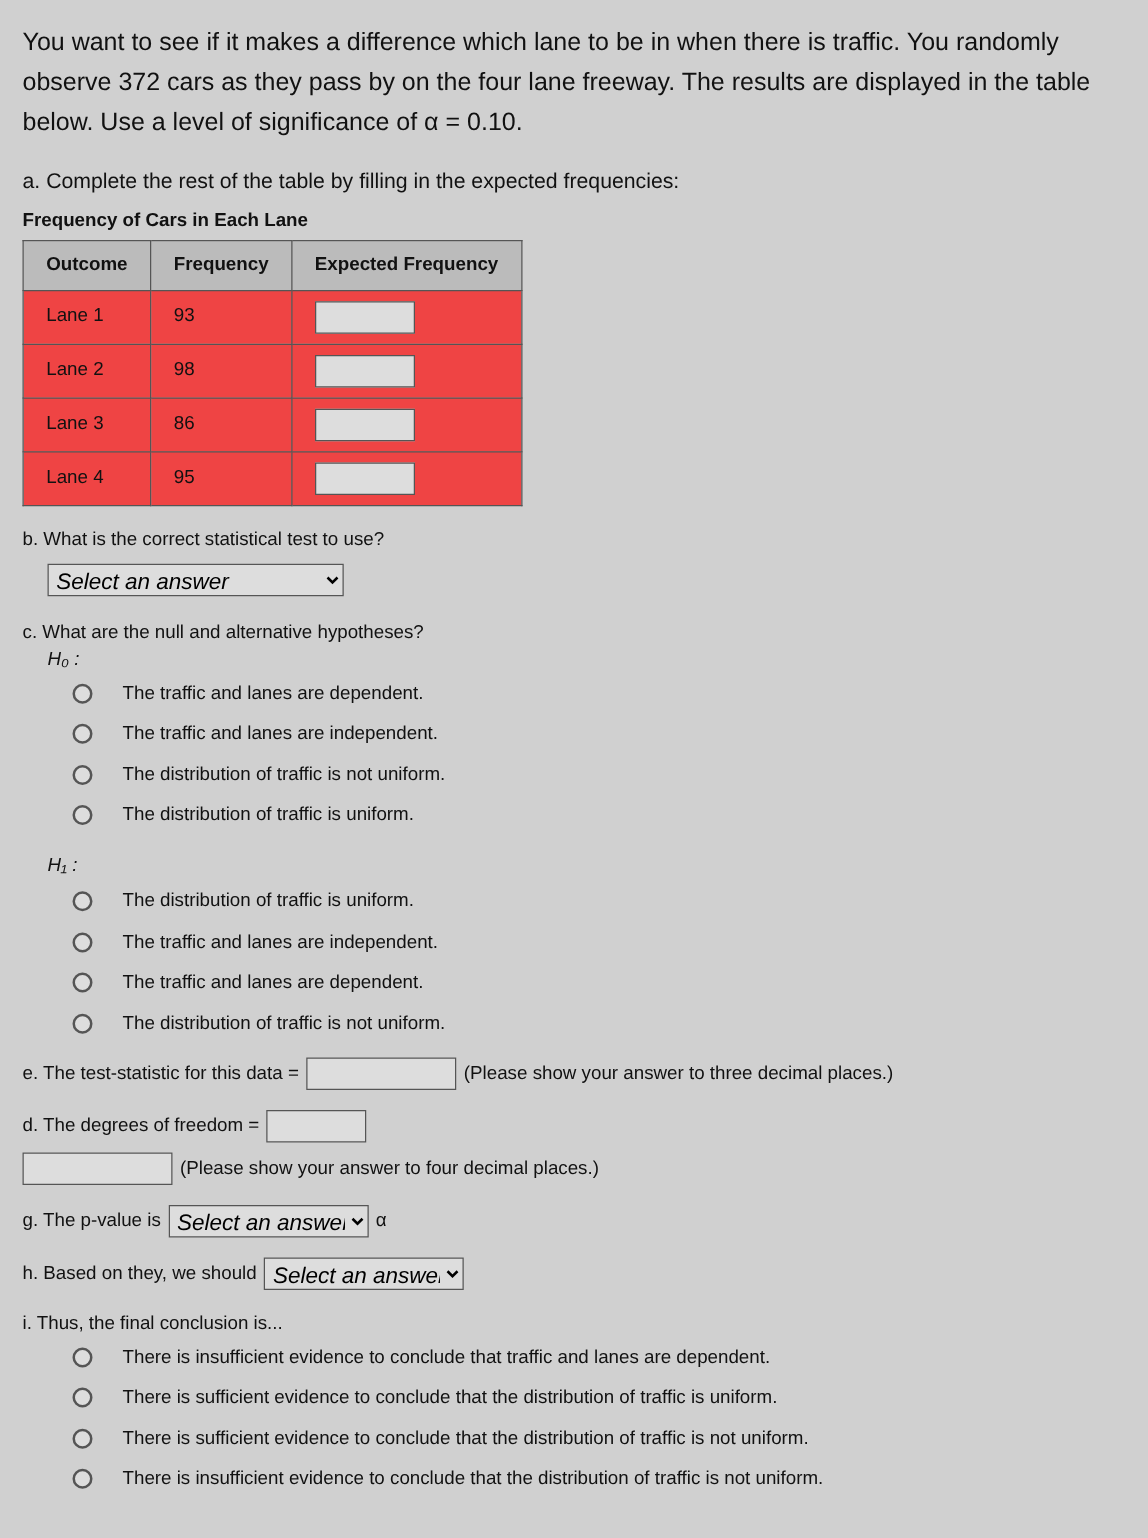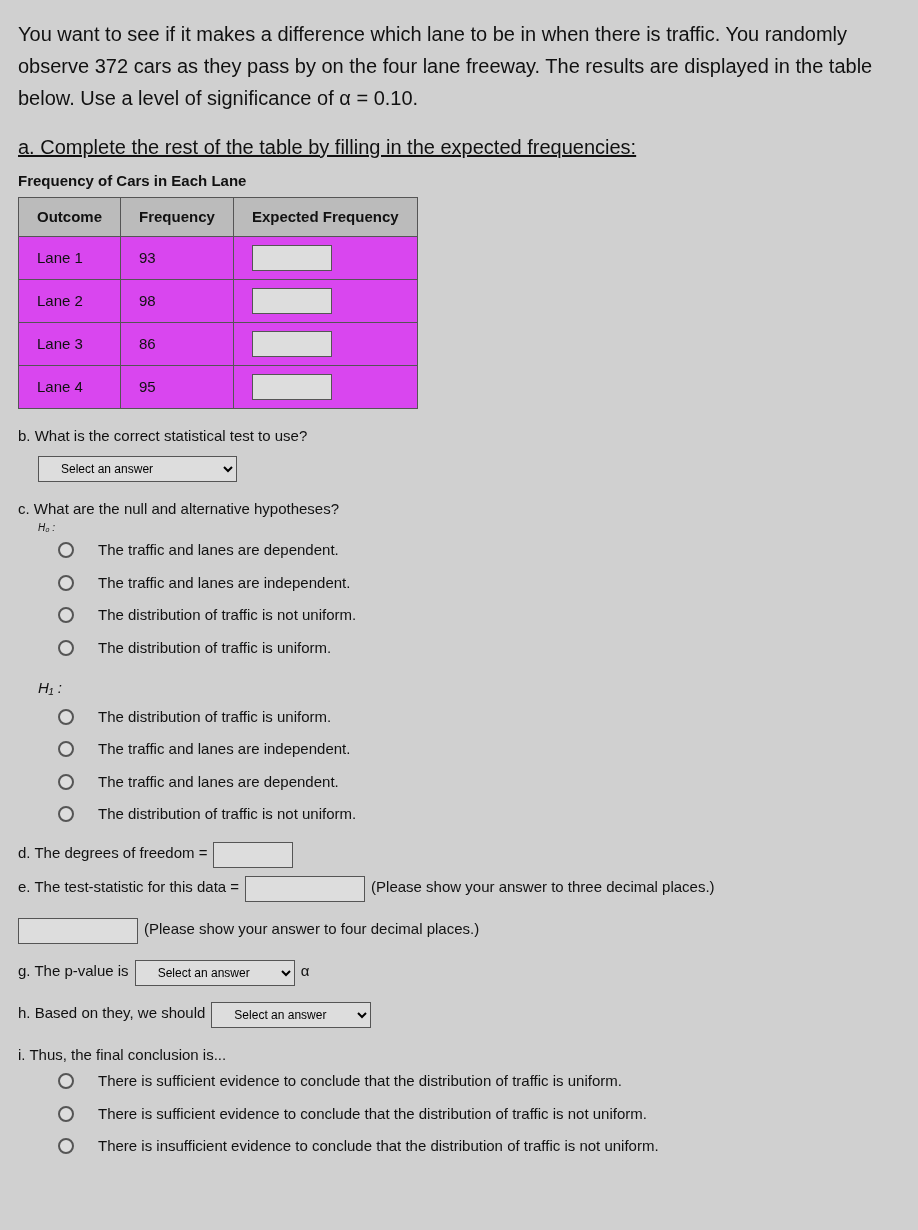--- a/index.html
+++ b/index.html
@@ -17,23 +17,22 @@
     }
     .intro-text {
       margin-bottom: 18px;
       font-size: 20px;
       line-height: 1.6;
     }
     .section {
       margin-bottom: 16px;
     }
     .section-label {
-      font-size: 20px;
+      font-size: 17px;
       margin-bottom: 8px;
-      text-decoration: underline;
     }
     .table-title {
       text-align: left;
       font-weight: bold;
       margin-bottom: 4px;
       font-size: 15px;
     }
     table {
       border-collapse: collapse;
       min-width: 380px;
@@ -43,37 +42,38 @@
       padding: 8px 18px;
       font-size: 15px;
     }
     table th {
       font-weight: bold;
       background: #bbb;
       text-align: center;
       margin-top: 39px;
     }
     table td {
-      background: #d946ef;
+      background: #ef4444;
     }
     .input-text {
       border: 1px solid #555;
       background: #ddd;
       width: 110px;
       height: 26px;
       font-size: 14px;
       padding: 2px 4px;
     }
     .select-box {
       border: 1px solid #555;
       background: #ddd;
-      font-size: 12px;
-      padding: 2px 18px;
+      font-size: 18px;
+      padding: 2px 2px;
       height: 26px;
       cursor: pointer;
+      font-style: italic;
     }
     .radio-group {
       margin-left: 40px;
       margin-top: 4px;
     }
     .radio-item {
       display: flex;
       align-items: center;
       gap: 24px;
       margin-bottom: 10px;
@@ -83,37 +83,38 @@
       width: 16px;
       height: 16px;
       border-radius: 50%;
       border: 2px solid #555;
       background: #ddd;
       display: inline-block;
       flex-shrink: 0;
     }
     .inline-row {
       display: flex;
+      align-items: center;
       gap: 6px;
       flex-wrap: wrap;
       margin-bottom: 8px;
     }
     .section-indent {
       margin-left: 20px;
     }
     .h1-label {
       font-style: italic;
       font-size: 15px;
       margin-top: 18px;
       margin-left: 20px;
       margin-bottom: 6px;
     }
     .h0-label {
       font-style: italic;
-      font-size: 10px;
+      font-size: 15px;
       margin-left: 20px;
       margin-bottom: 4px;
     }
   </style>
 </head>
 <body>
 
 <div class="page">
 
   <div class="intro-text">You want to see if it makes a difference which lane to be in when there is traffic. You randomly observe 372 cars as they pass by on the four lane freeway. The results are displayed in the table below. Use a level of significance of α = 0.10.</div>
@@ -207,35 +208,35 @@
           <span class="radio-circle"></span>
           <span>The traffic and lanes are dependent.</span>
         </div>
         <div class="radio-item">
           <span class="radio-circle"></span>
           <span>The distribution of traffic is not uniform.</span>
         </div>
       </div>
   </div>
 
+  <div class="section">
+    <div class="inline-row">
+      <span>e. The test-statistic for this data =</span>
+      <input class="input-text" type="text" value="" style="width: 120px;">
+      <span>(Please show your answer to three decimal places.)</span>
+    </div>
+  </div>
+
   <div class="section inline-row">
     <span>d. The degrees of freedom =</span>
     <input class="input-text" type="text" value="" style="width: 80px;">
   </div>
 
   <div class="section">
     <div class="inline-row">
-      <span>e. The test-statistic for this data =</span>
-      <input class="input-text" type="text" value="" style="width: 120px;">
-      <span>(Please show your answer to three decimal places.)</span>
-    </div>
-  </div>
-
-  <div class="section">
-    <div class="inline-row">
       <input class="input-text" type="text" value="" style="width: 120px;">
       <span>(Please show your answer to four decimal places.)</span>
     </div>
   </div>
 
   <div class="section">
     <div class="inline-row">
       <span>g. The p-value is</span>
       <select class="select-box" id="pval-select" style="width:160px;"><option value="Select an answer">Select an answer</option><option value="less than (or equal to)">less than (or equal to)</option><option value="greater than">greater than</option></select>
       <span>α</span>
@@ -247,20 +248,24 @@
       <span>h. Based on they, we should</span>
       <select class="select-box" id="based-select" style="width:160px;"><option value="Select an answer">Select an answer</option><option value="reject the null">reject the null</option><option value="fail to reject the null">fail to reject the null</option></select>
     </div>
   </div>
 
   <div class="section">
     <div>i. Thus, the final conclusion is...</div>
     <div class="radio-group" id="final-options">
         <div class="radio-item">
           <span class="radio-circle"></span>
+          <span>There is insufficient evidence to conclude that traffic and lanes are dependent.</span>
+        </div>
+        <div class="radio-item">
+          <span class="radio-circle"></span>
           <span>There is sufficient evidence to conclude that the distribution of traffic is uniform.</span>
         </div>
         <div class="radio-item">
           <span class="radio-circle"></span>
           <span>There is sufficient evidence to conclude that the distribution of traffic is not uniform.</span>
         </div>
         <div class="radio-item">
           <span class="radio-circle"></span>
           <span>There is insufficient evidence to conclude that the distribution of traffic is not uniform.</span>
         </div>

